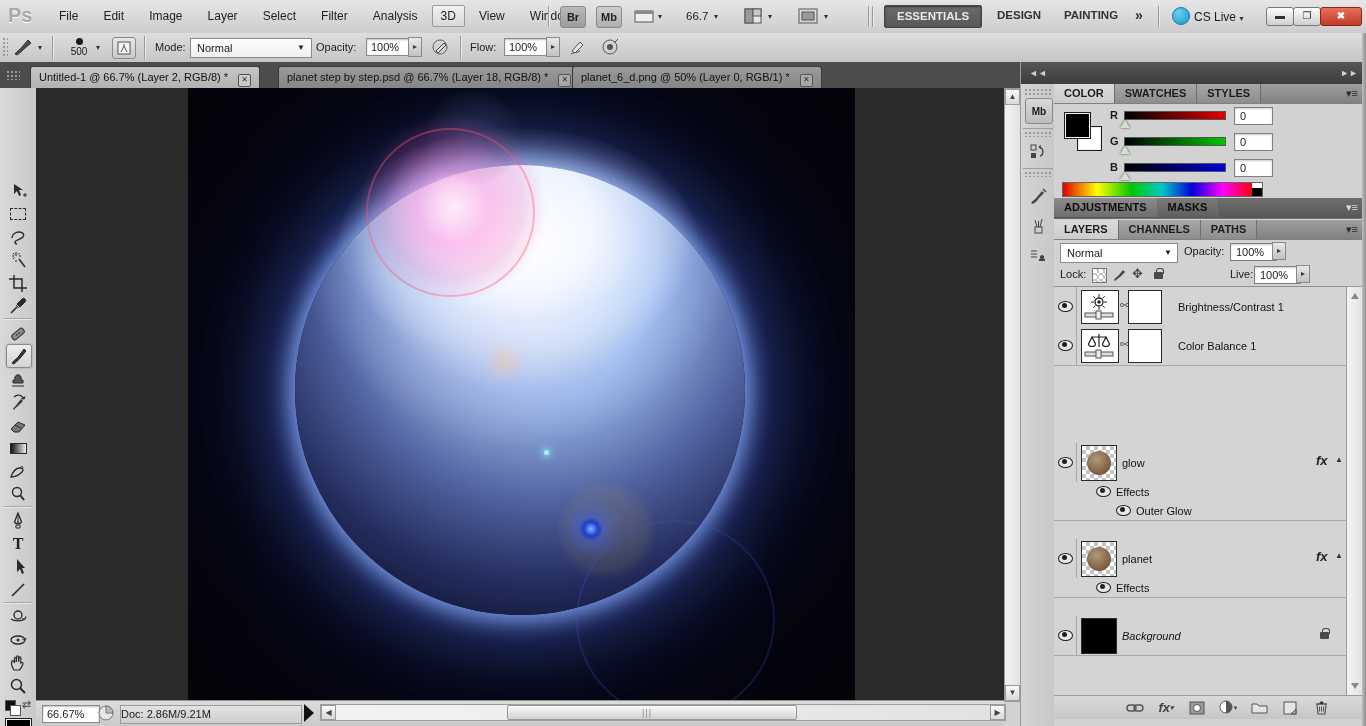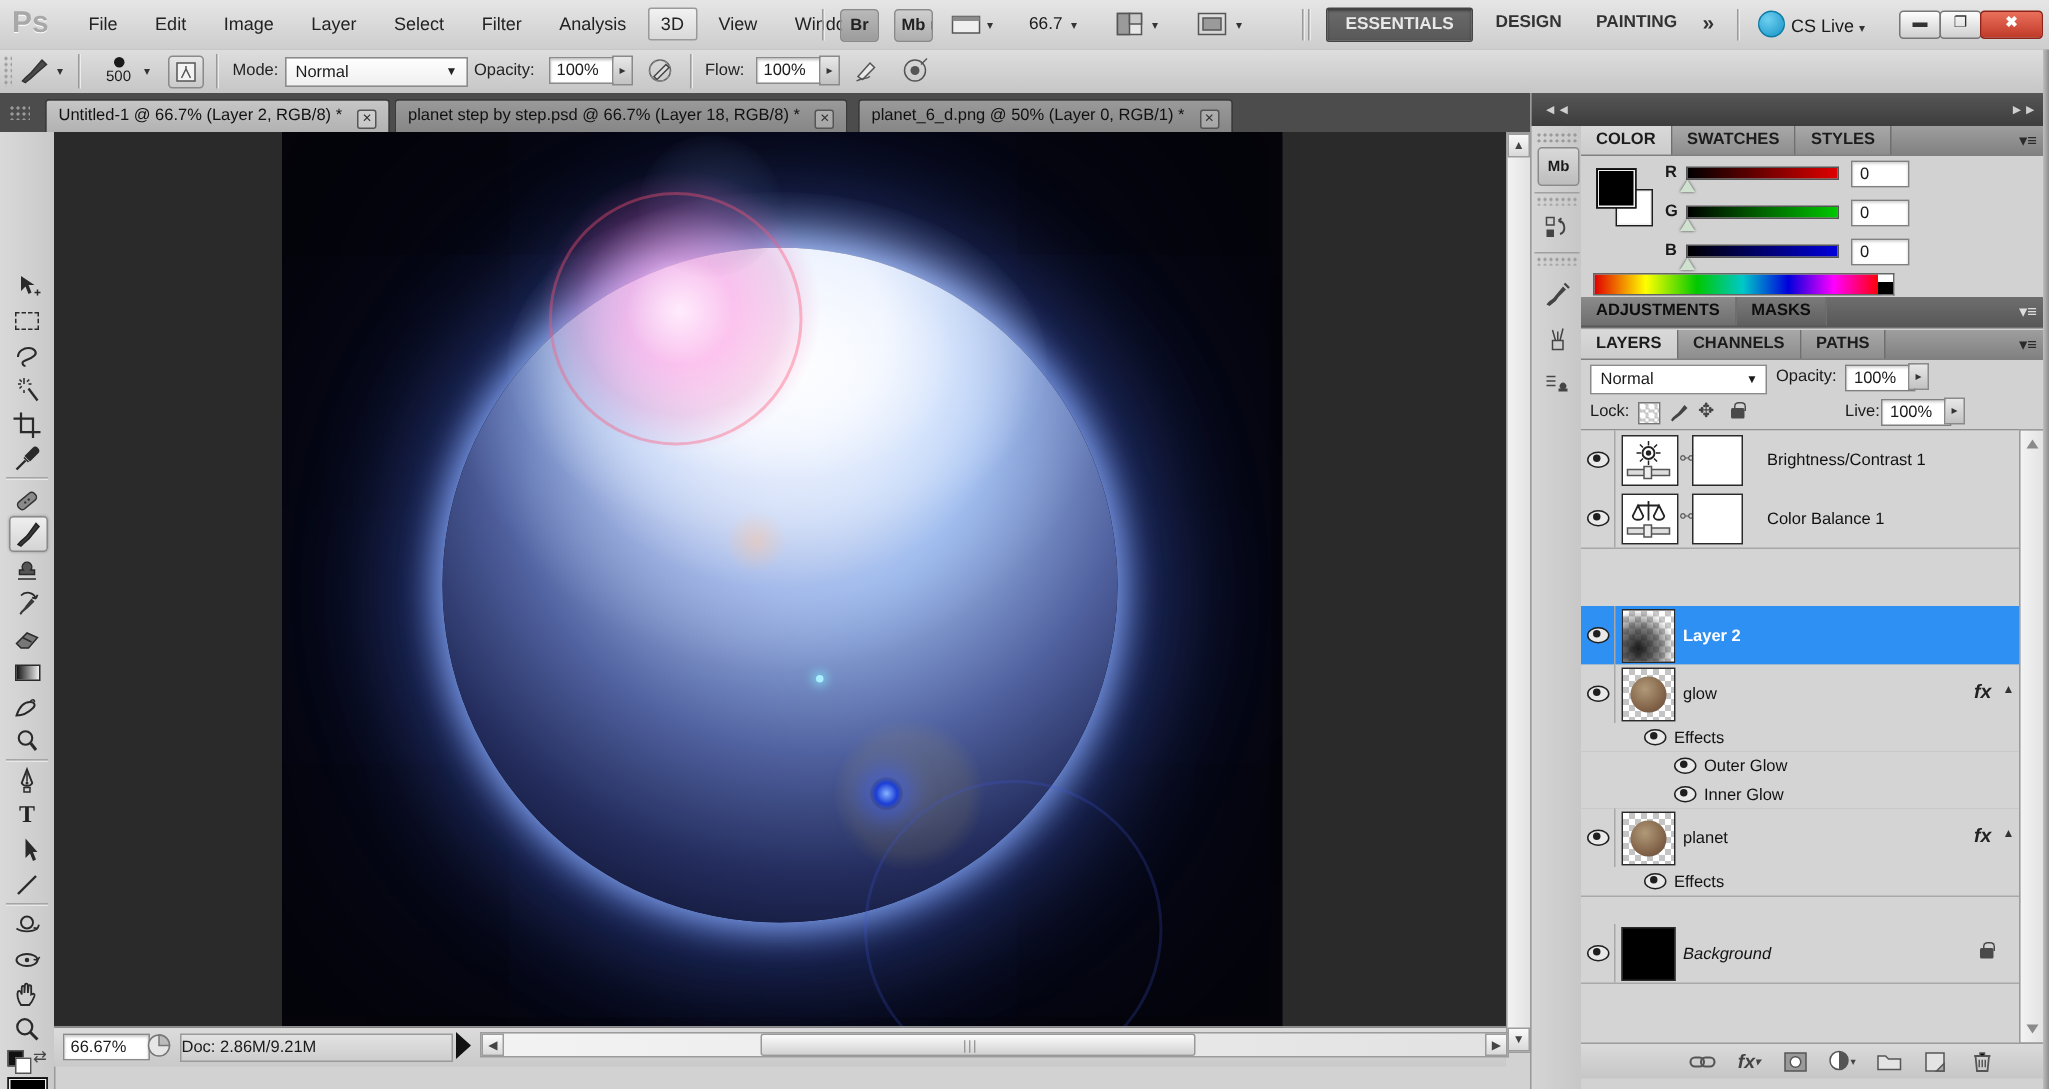--- a/index.html
+++ b/index.html
@@ -54,21 +54,21 @@
   .dot-orange{position:absolute;left:295px;top:252px;width:42px;height:42px;border-radius:50%;background:radial-gradient(circle,rgba(255,195,155,.45),rgba(255,195,155,0) 70%);}
   .dot-cyan{position:absolute;left:356px;top:362px;width:5px;height:5px;border-radius:50%;background:#aef;box-shadow:0 0 7px 2px rgba(130,240,255,.8);}
   .ring-yellow{position:absolute;left:368px;top:392px;width:100px;height:100px;border-radius:50%;background:radial-gradient(circle,rgba(205,185,90,.18),rgba(185,165,70,.12) 55%,rgba(185,165,70,0) 72%);}
   .dot-blue{position:absolute;left:392px;top:430px;width:22px;height:22px;border-radius:50%;background:radial-gradient(circle,#86b4ff,#1c3ed6 45%,rgba(28,62,214,0) 78%);box-shadow:0 0 16px 7px rgba(60,95,255,.55);}
   .ring-blue{position:absolute;left:388px;top:432px;width:195px;height:195px;border-radius:50%;border:2px solid rgba(65,85,225,.22);}
   
   .scroll-track{background:linear-gradient(90deg,#f3f3f3,#e2e2e2);border:1px solid #9c9c9c;}
   .scroll-btn{background:linear-gradient(#fafafa,#d9d9d9);border:1px solid #9c9c9c;color:#444;font-size:8px;text-align:center;}
   .scroll-thumb{background:linear-gradient(#fbfbfb,#d2d2d2);border:1px solid #999;border-radius:2px;}
   
-  #statusbar{left:36px;top:684px;width:968px;height:26px;background:linear-gradient(#dcdcdc,#c9c9c9);border-top:1px solid #909090;}
+  #statusbar{left:36px;top:700px;width:968px;height:26px;background:linear-gradient(#dcdcdc,#c9c9c9);border-top:1px solid #909090;}
   
   #icondock{left:1020px;top:62px;width:34px;height:664px;background:linear-gradient(90deg,#d5d5d5,#c7c7c7);border-left:1px solid #9a9a9a;border-right:1px solid #9a9a9a;}
   .dock-head{background:linear-gradient(#565656,#3d3d3d);color:#cfcfcf;}
   .dock-icon{left:4px;width:26px;height:24px;display:flex;align-items:center;justify-content:center;}
   
   #paneldock{left:1054px;top:62px;width:312px;height:664px;background:#d2d2d2;}
   .ptab-row{background:linear-gradient(#9e9e9e,#7f7f7f);border-bottom:1px solid #6f6f6f;}
   .ptab{height:19px;line-height:19px;padding:0 10px;font-weight:bold;font-size:11px;color:#1c1c1c;border-right:1px solid #6f6f6f;display:inline-block;background:linear-gradient(#a8a8a8,#8d8d8d);}
   .ptab.active{background:linear-gradient(#d9d9d9,#cccccc);}
   .ptab-dark{background:linear-gradient(#6e6e6e,#575757);}
@@ -210,21 +210,21 @@
         </svg>
     </div>
   </div>
 
   <div id="tabbar" class="abs">
     <div class="abs grip-dots" style="left:6px;top:8px;width:14px;height:10px;"></div>
     <div class="abs doc-tab active" style="left:30px;">
       <span>Untitled-1 @ 66.7% (Layer 2, RGB/8) *</span>
       <span class="tab-close">✕</span>
     </div>
-    <div class="abs doc-tab" style="left:263px;">
+    <div class="abs doc-tab" style="left:278px;">
       <span>planet step by step.psd @ 66.7% (Layer 18, RGB/8) *</span>
       <span class="tab-close">✕</span>
     </div>
     <div class="abs doc-tab" style="left:572px;">
       <span>planet_6_d.png @ 50% (Layer 0, RGB/1) *</span>
       <span class="tab-close">✕</span>
     </div>
   </div>
 
   <div id="toolbar" class="abs">
@@ -530,53 +530,40 @@
               <rect x="3" y="22" width="28" height="4" fill="#ddd" stroke="#555"></rect>
               <rect x="14" y="20" width="5" height="8" fill="#eee" stroke="#555"></rect>
             </svg>
         </div>
         <span class="abs link8" style="left:66px;top:12px;">⚯</span>
         <div class="thumb" style="left:74px;top:3px;width:32px;height:32px;background:#fff;"></div>
         <span class="lname" style="left:124px;top:13px;">Color Balance 1</span>
       </div>
 
 
-      <div class="abs lrow sel" style="top:117px;height:39px;">
-        <div class="eyebox">
-            <span class="eye"></span>
-          </div>
-        <div class="thumb checker" style="left:27px;top:2px;width:34px;height:34px;">
-          <div style="position:absolute;inset:0;background:radial-gradient(ellipse at 30% 75%,rgba(15,15,15,.95) 0%,rgba(50,50,50,.65) 40%,rgba(120,120,120,0) 72%);"></div>
-        </div>
-        <span class="lname" style="left:68px;top:13px;color:#fff;font-weight:bold;">Layer 2</span>
-      </div>
 
       <div class="abs lrow" style="top:156px;height:39px;">
         <div class="eyebox">
             <span class="eye"></span>
           </div>
         <div class="thumb checker" style="left:27px;top:2px;width:34px;height:34px;">
           <div style="position:absolute;left:5px;top:5px;width:24px;height:24px;border-radius:50%;background:radial-gradient(circle at 40% 35%,#b09a78,#84654a 60%,#5d4533);"></div>
         </div>
         <span class="lname" style="left:68px;top:13px;">glow</span>
         <span class="fx-label" style="left:262px;top:10px;">fx</span>
         <span class="abs" style="left:281px;top:12px;font-size:8px;color:#333;">▲</span>
       </div>
 
       <div class="abs lrow" style="top:195px;height:19px;">
         <span class="eye" style="position:absolute;left:42px;top:4px;"></span>
         <span class="lname" style="left:62px;top:3px;">Effects</span>
       </div>
       <div class="abs lrow" style="top:214px;height:19px;">
         <span class="eye" style="position:absolute;left:62px;top:4px;"></span>
         <span class="lname" style="left:82px;top:3px;">Outer Glow</span>
-      </div>
-      <div class="abs lrow" style="top:233px;height:19px;">
-        <span class="eye" style="position:absolute;left:62px;top:4px;"></span>
-        <span class="lname" style="left:82px;top:3px;">Inner Glow</span>
       </div>
 
       <div class="abs lrow" style="top:252px;height:39px;">
         <div class="eyebox">
             <span class="eye"></span>
           </div>
         <div class="thumb checker" style="left:27px;top:2px;width:34px;height:34px;">
           <div style="position:absolute;left:5px;top:5px;width:24px;height:24px;border-radius:50%;background:radial-gradient(circle at 40% 35%,#b09a78,#84654a 60%,#5d4533);"></div>
         </div>
         <span class="lname" style="left:68px;top:13px;">planet</span>

